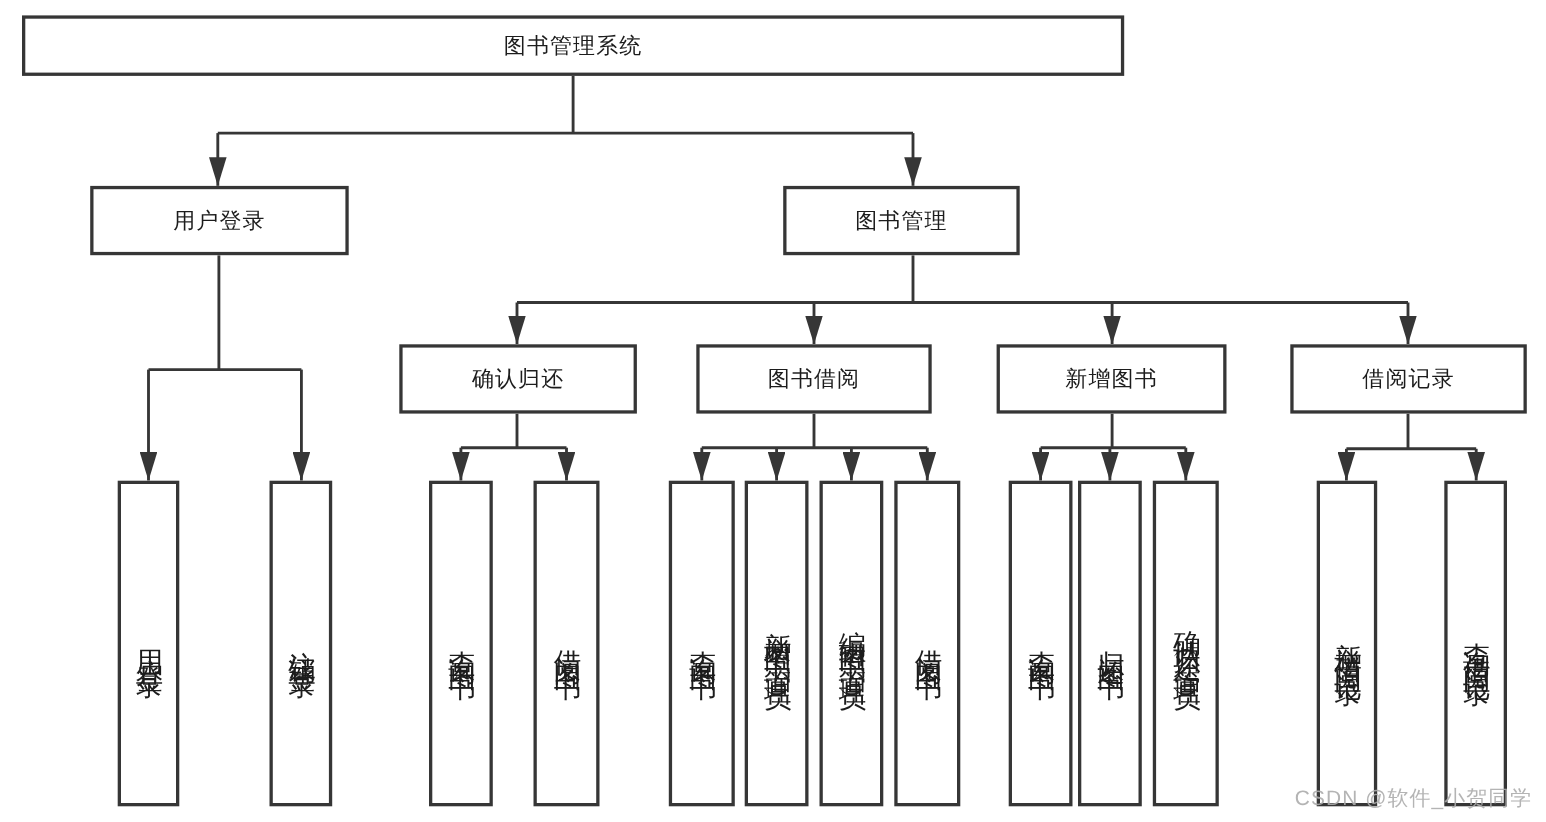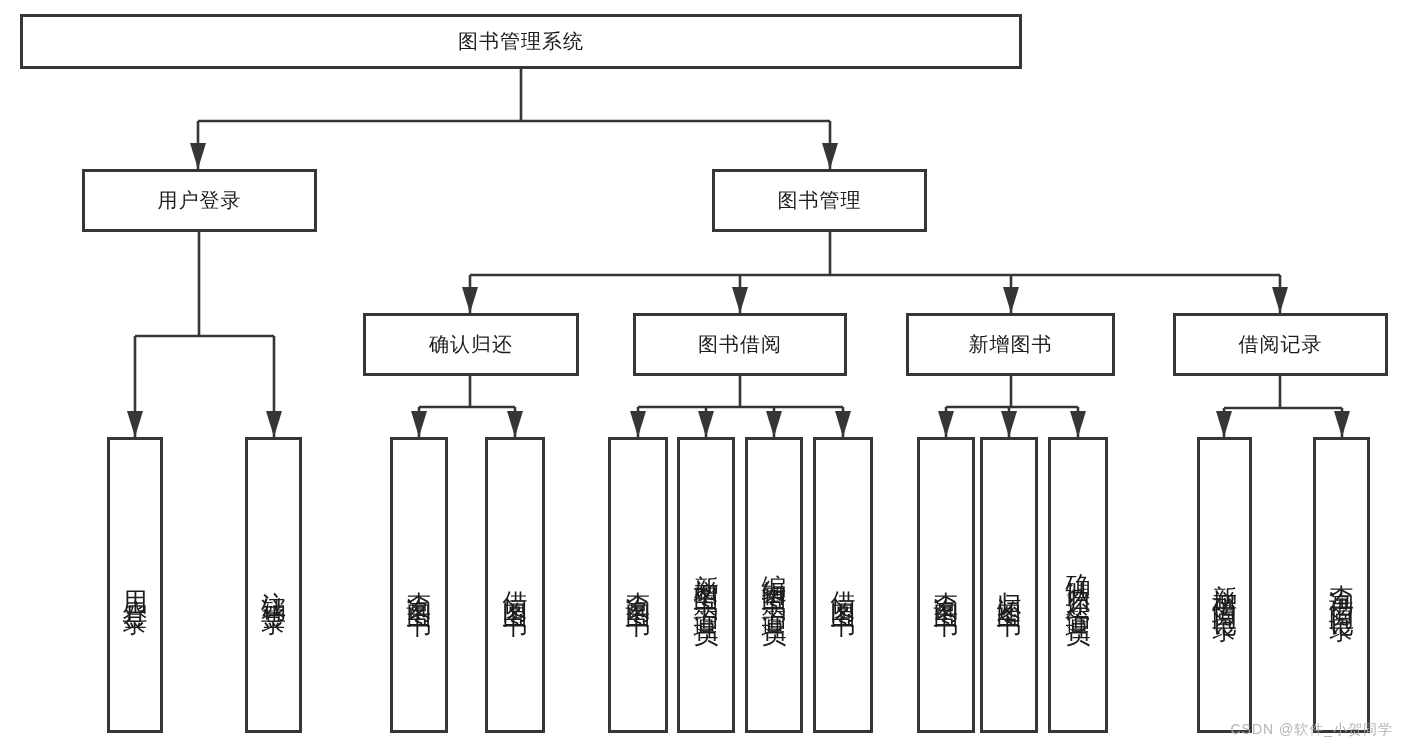--- a/index.html
+++ b/index.html
@@ -30,21 +30,21 @@
     writing-mode:vertical-rl;
     text-orientation:mixed;
     font-size:25px;
     line-height:1;
     letter-spacing:7px;
     color:#1c1c1c;
   }
   .watermark{
     position:absolute;
     right:12px;bottom:8px;
-    font-size:14px;
+    font-size:19px;
     letter-spacing:1px;
     color:rgba(172,172,172,0.9);
     z-index:2;
     white-space:nowrap;
   }
 </style>
 </head>
 <body>
 
 <div class="canvas">

